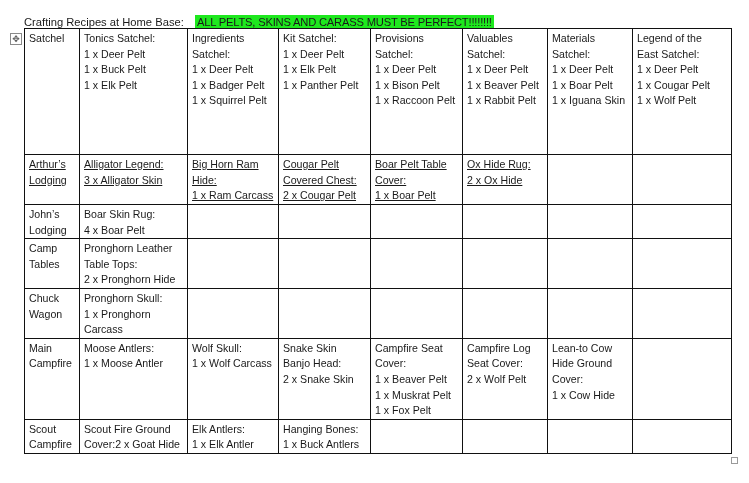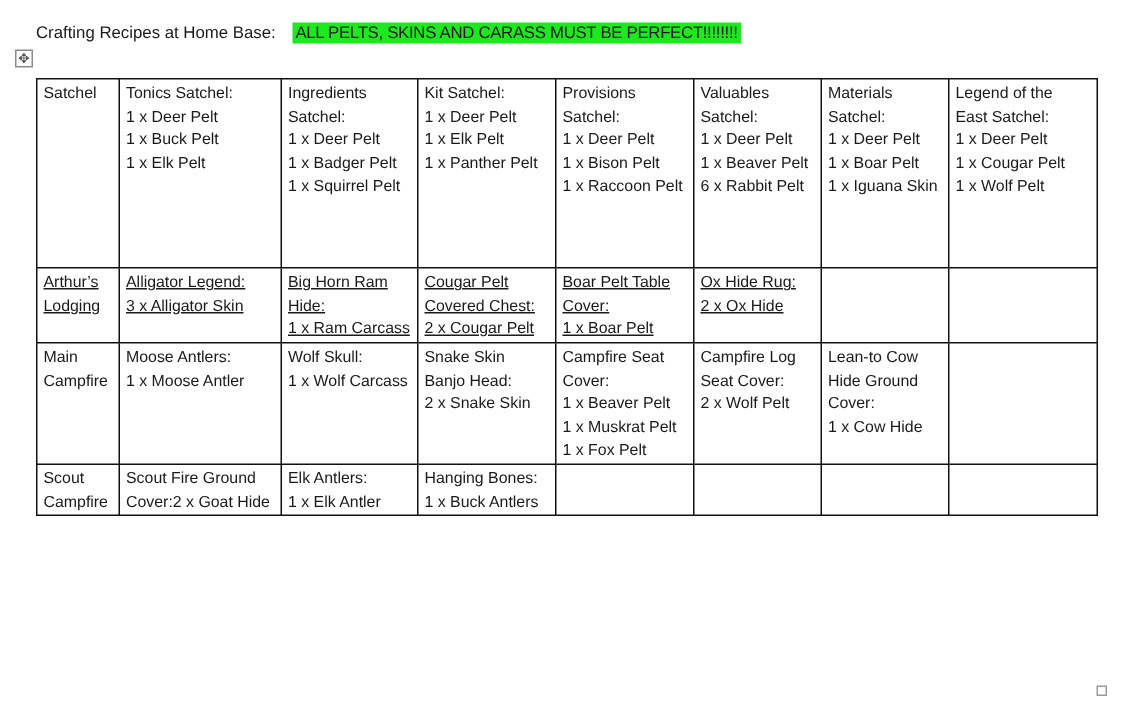--- a/index.html
+++ b/index.html
@@ -4,21 +4,21 @@
 <style>
   html, body { margin:0; padding:0; background:#ffffff; }
   body { width:749px; height:483px; position:relative; overflow:hidden;
          font-family:"Liberation Sans", sans-serif; color:#1a1a1a; }
   .title-line { position:absolute; left:24px; top:15px; font-size:11.2px; white-space:nowrap; }
   .title-text { display:inline-block; }
   .warning { display:inline-block; background:#1ee81e; color:#1a1a1a; padding:1px 2px; margin-left:8px; letter-spacing:-0.2px; }
   .move-handle { position:absolute; left:10px; top:33px; width:10px; height:10px; border:1px solid #8a8a8a;
                  font-size:9px; line-height:10px; text-align:center; color:#555; box-sizing:content-box; }
   .resize-handle { position:absolute; left:731px; top:457px; width:5px; height:5px; border:1px solid #9a9a9a; background:#fff; }
-  table.recipes { position:absolute; left:24px; top:52px; border-collapse:collapse; table-layout:fixed; }
+  table.recipes { position:absolute; left:24px; top:28px; border-collapse:collapse; table-layout:fixed; }
   table.recipes td { border:1.3px solid #111; vertical-align:top; padding:2px 4px 0 4px;
                      font-size:10.6px; line-height:15.6px; overflow:hidden; box-sizing:border-box; }
   .line { display:block; white-space:nowrap; }
 </style>
 </head>
 <body>
 
 <div class="title-line">
   <span class="title-text">Crafting Recipes at Home Base:</span>
   <span class="warning">ALL PELTS, SKINS AND CARASS MUST BE PERFECT!!!!!!!!</span>
@@ -66,21 +66,21 @@
           <span class="line">Satchel:</span>
           <span class="line">1 x Deer Pelt</span>
           <span class="line">1 x Bison Pelt</span>
           <span class="line">1 x Raccoon Pelt</span>
         </td>
         <td>
           <span class="line">Valuables</span>
           <span class="line">Satchel:</span>
           <span class="line">1 x Deer Pelt</span>
           <span class="line">1 x Beaver Pelt</span>
-          <span class="line">6 x Rabbit Pelt</span>
+          <span class="line">1 x Rabbit Pelt</span>
         </td>
         <td>
           <span class="line">Materials</span>
           <span class="line">Satchel:</span>
           <span class="line">1 x Deer Pelt</span>
           <span class="line">1 x Boar Pelt</span>
           <span class="line">1 x Iguana Skin</span>
         </td>
         <td>
           <span class="line">Legend of the</span>
@@ -111,20 +111,70 @@
         </td>
         <td>
           <span class="line">Boar Pelt Table</span>
           <span class="line">Cover:</span>
           <span class="line">1 x Boar Pelt</span>
         </td>
         <td>
           <span class="line">Ox Hide Rug:</span>
           <span class="line">2 x Ox Hide</span>
         </td>
+        <td></td>
+        <td></td>
+      </tr>
+      <tr style="height: 32px;">
+        <td>
+          <span class="line">John’s</span>
+          <span class="line">Lodging</span>
+        </td>
+        <td>
+          <span class="line">Boar Skin Rug:</span>
+          <span class="line">4 x Boar Pelt</span>
+        </td>
+        <td></td>
+        <td></td>
+        <td></td>
+        <td></td>
+        <td></td>
+        <td></td>
+      </tr>
+      <tr style="height: 48px;">
+        <td>
+          <span class="line">Camp</span>
+          <span class="line">Tables</span>
+        </td>
+        <td>
+          <span class="line">Pronghorn Leather</span>
+          <span class="line">Table Tops:</span>
+          <span class="line">2 x Pronghorn Hide</span>
+        </td>
+        <td></td>
+        <td></td>
+        <td></td>
+        <td></td>
+        <td></td>
+        <td></td>
+      </tr>
+      <tr style="height: 47px;">
+        <td>
+          <span class="line">Chuck</span>
+          <span class="line">Wagon</span>
+        </td>
+        <td>
+          <span class="line">Pronghorn Skull:</span>
+          <span class="line">1 x Pronghorn</span>
+          <span class="line">Carcass</span>
+        </td>
+        <td></td>
+        <td></td>
+        <td></td>
+        <td></td>
         <td></td>
         <td></td>
       </tr>
       <tr style="height: 79px;">
         <td>
           <span class="line">Main</span>
           <span class="line">Campfire</span>
         </td>
         <td>
           <span class="line">Moose Antlers:</span>

